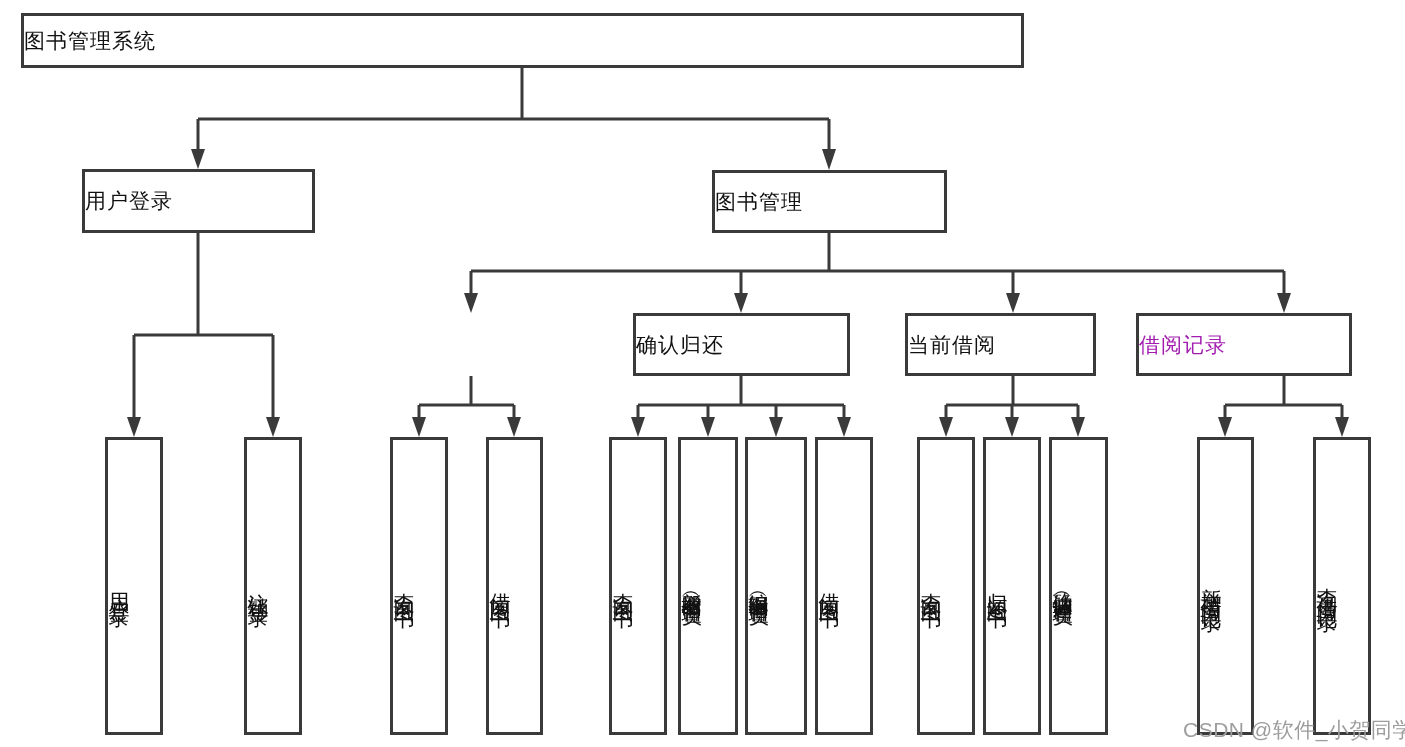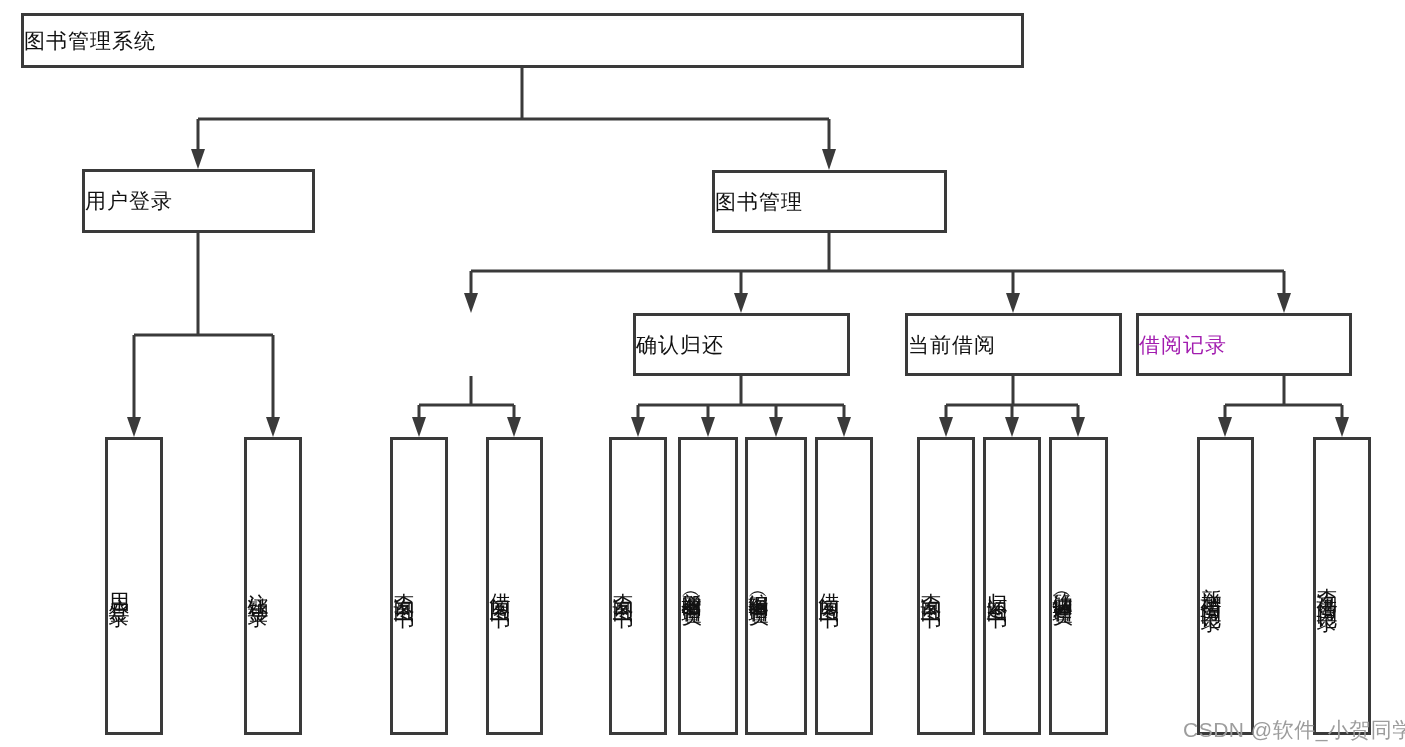--- a/index.html
+++ b/index.html
@@ -119,21 +119,21 @@
   <div class="node" style="left: 82px; top: 169px; width: 233px; height: 64px; border-color: rgb(58, 58, 58); color: rgb(17, 17, 17);">
     <span class="lbl">用户登录</span>
   </div>
   <div class="node" style="left: 712px; top: 170px; width: 235px; height: 63px; border-color: rgb(58, 58, 58); color: rgb(17, 17, 17);">
     <span class="lbl">图书管理</span>
   </div>
 
   <div class="node" style="left: 633px; top: 313px; width: 217px; height: 63px; border-color: rgb(58, 58, 58); color: rgb(17, 17, 17);">
     <span class="lbl">确认归还</span>
   </div>
-  <div class="node" style="left: 905px; top: 313px; width: 217px; height: 63px; border-color: rgb(58, 58, 58); color: rgb(17, 17, 17);">
+  <div class="node" style="left: 905px; top: 313px; width: 191px; height: 63px; border-color: rgb(58, 58, 58); color: rgb(17, 17, 17);">
     <span class="lbl">当前借阅</span>
   </div>
   <div class="node" style="left: 1136px; top: 313px; width: 216px; height: 63px; border-color: rgb(58, 58, 58); color: #a21caf;">
     <span class="lbl">借阅记录</span>
   </div>
 
   <div class="node leaf" style="left: 105px; top: 437px; width: 58px; height: 298px; border-color: rgb(58, 58, 58); color: rgb(17, 17, 17);">
     <span class="lbl">用户登录</span>
   </div>
   <div class="node leaf" style="left: 244px; top: 437px; width: 58px; height: 298px; border-color: rgb(58, 58, 58); color: rgb(17, 17, 17);">

